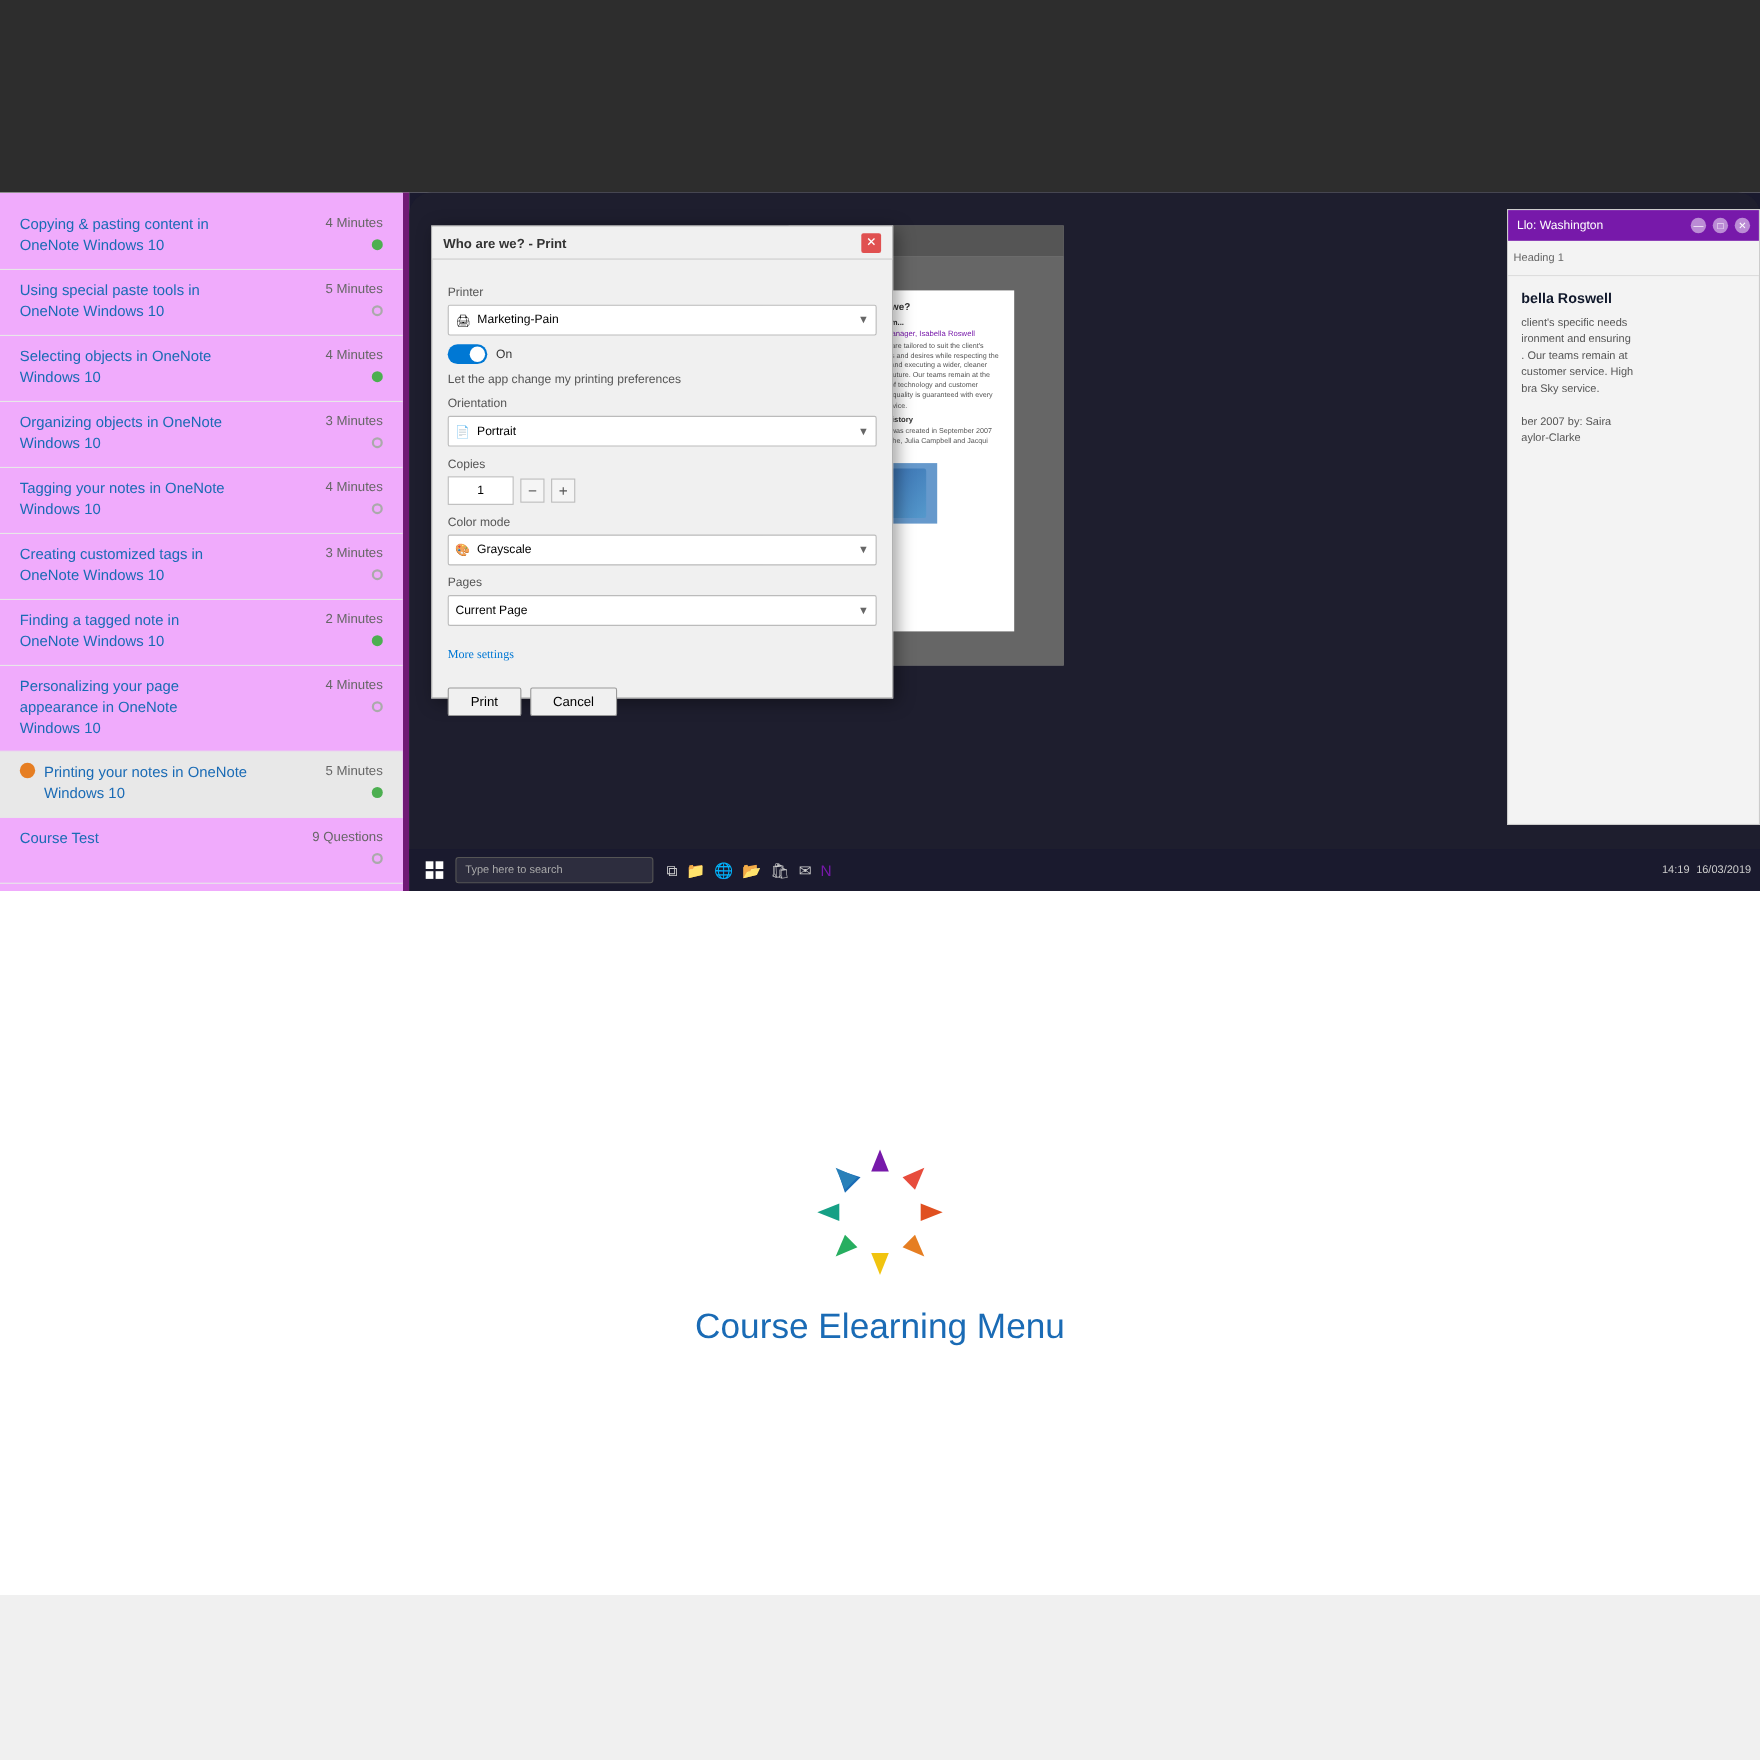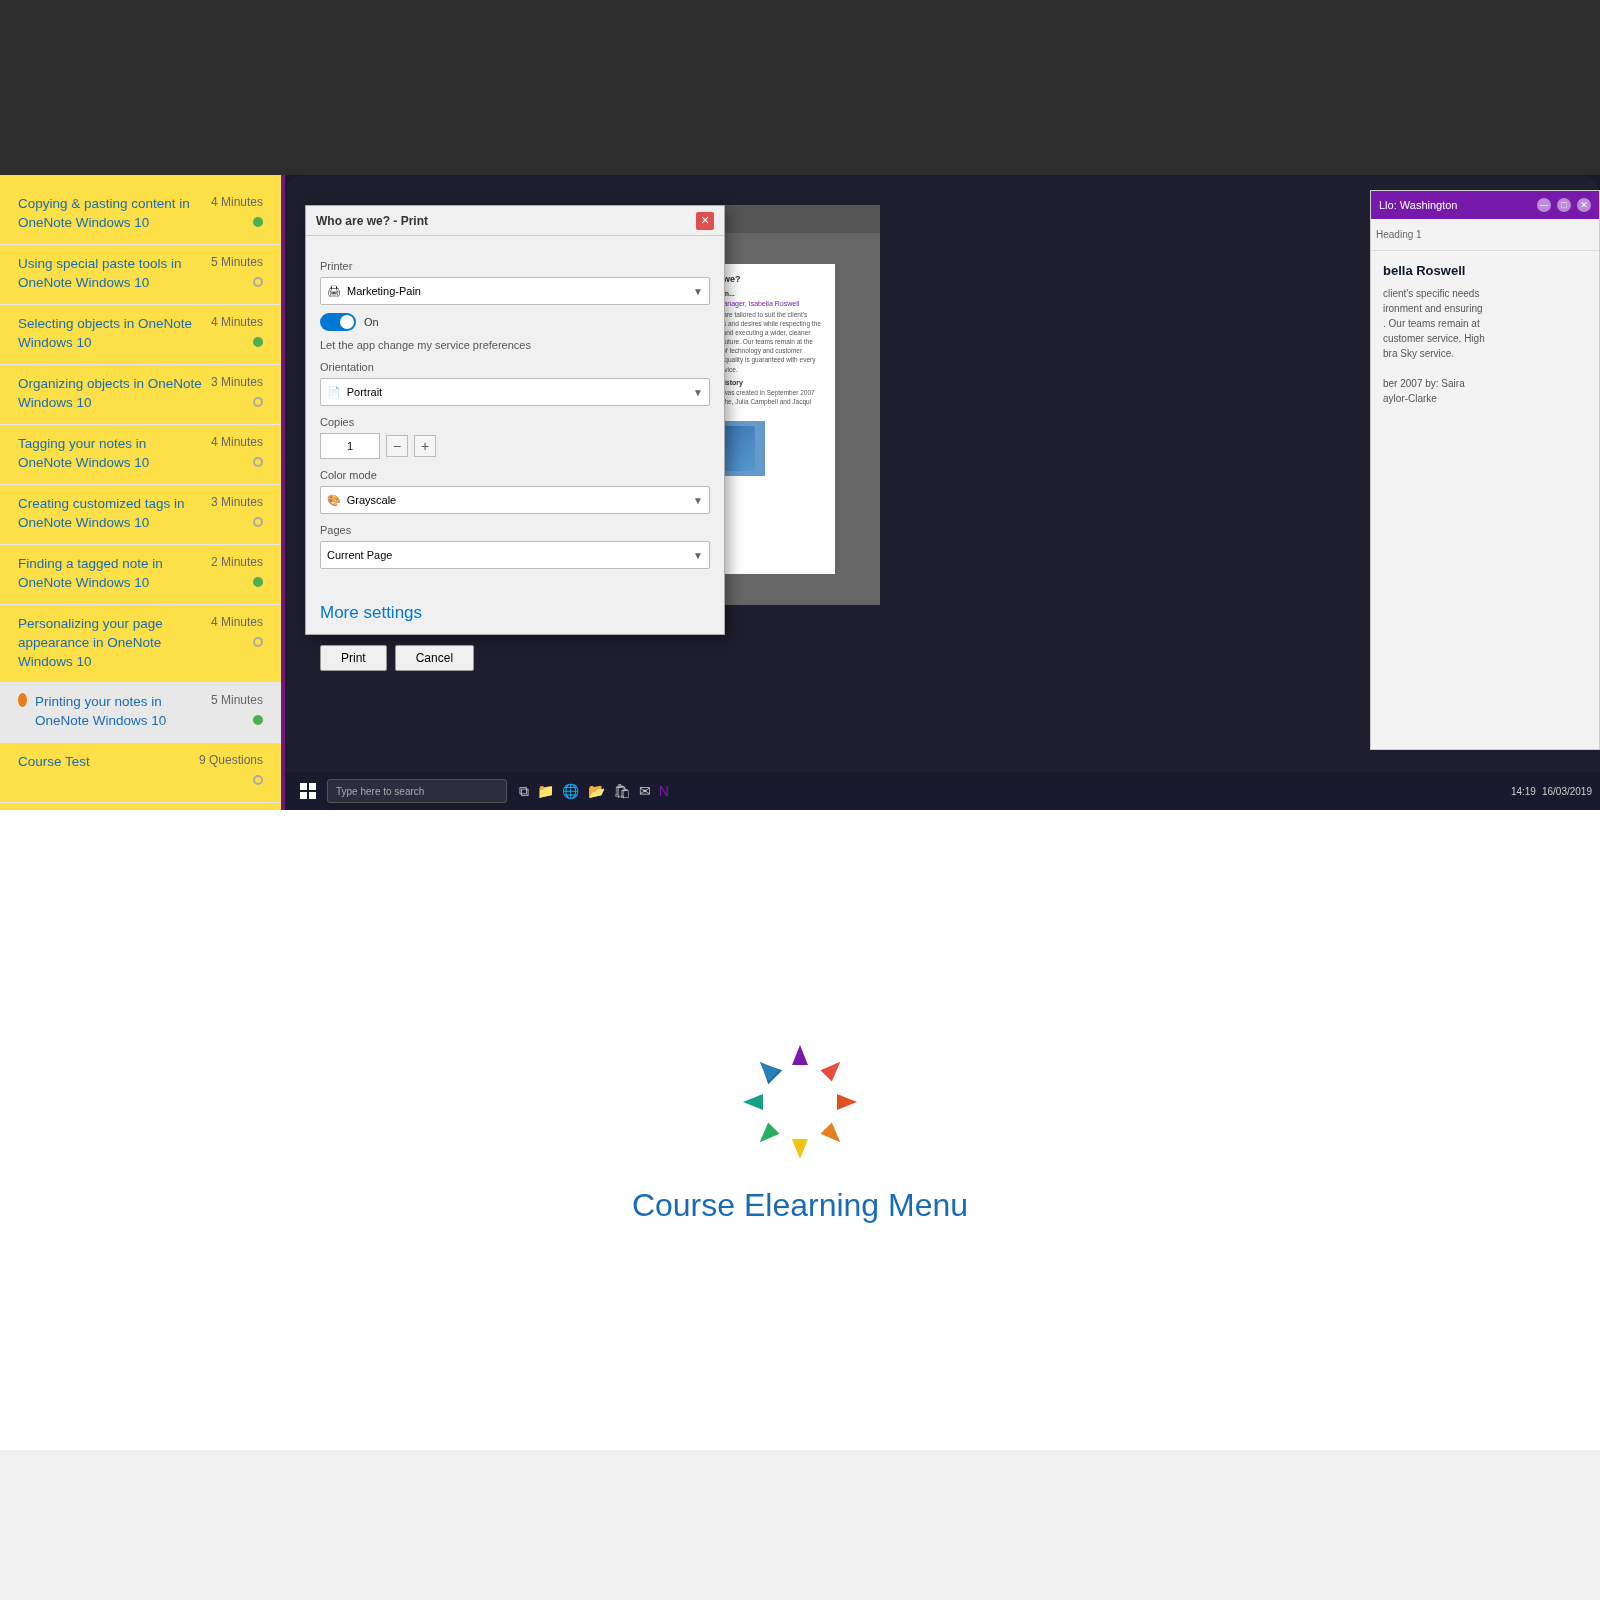--- a/index.html
+++ b/index.html
@@ -20,23 +20,23 @@
 
     
     .main-content {
       display: flex;
       width: 100%;
       height: 635px;
     }
 
     
     .sidebar {
-      width: 285px;
-      background: #fde047;
-      border-right: 4px solid #701a75;
+      width: 372px;
+      background: #f0abfc;
+      border-right: 6px solid #701a75;
       padding: 10px 0;
       overflow-y: auto;
       flex-shrink: 0;
     }
 
     .sidebar-item {
       display: flex;
       align-items: flex-start;
       justify-content: space-between;
       padding: 10px 18px;
@@ -321,24 +321,25 @@
       display: flex;
       align-items: center;
       justify-content: center;
       cursor: pointer;
       font-size: 14px;
       color: #555;
     }
 
     .more-settings-link {
       color: #0078d4;
-      font-size: 17px;
+      font-size: 11px;
       cursor: pointer;
-      margin-top: 26px;
+      margin-top: 12px;
       display: inline-block;
+      font-family: Liberation Serif, serif;
     }
 
     .dialog-footer {
       display: flex;
       gap: 8px;
       margin-top: 14px;
       padding-top: 8px;
     }
 
     .btn-print {
@@ -720,21 +721,21 @@
               <span class="dialog-select-arrow">▼</span>
             </div>
           </div>
 
           <div class="toggle-row">
             <div class="toggle-switch">
               <div class="toggle-knob"></div>
             </div>
             <span class="toggle-label">On</span>
           </div>
-          <div style="font-size:11px;color:#555;margin-bottom:8px;">Let the app change my service preferences</div>
+          <div style="font-size:11px;color:#555;margin-bottom:8px;">Let the app change my printing preferences</div>
 
           <div class="dialog-section-label">Orientation</div>
           <div class="dialog-row">
             <div class="dialog-select">
               <div class="dialog-select-content">
                 <span>📄</span>
                 <span>Portrait</span>
               </div>
               <span class="dialog-select-arrow">▼</span>
             </div>

